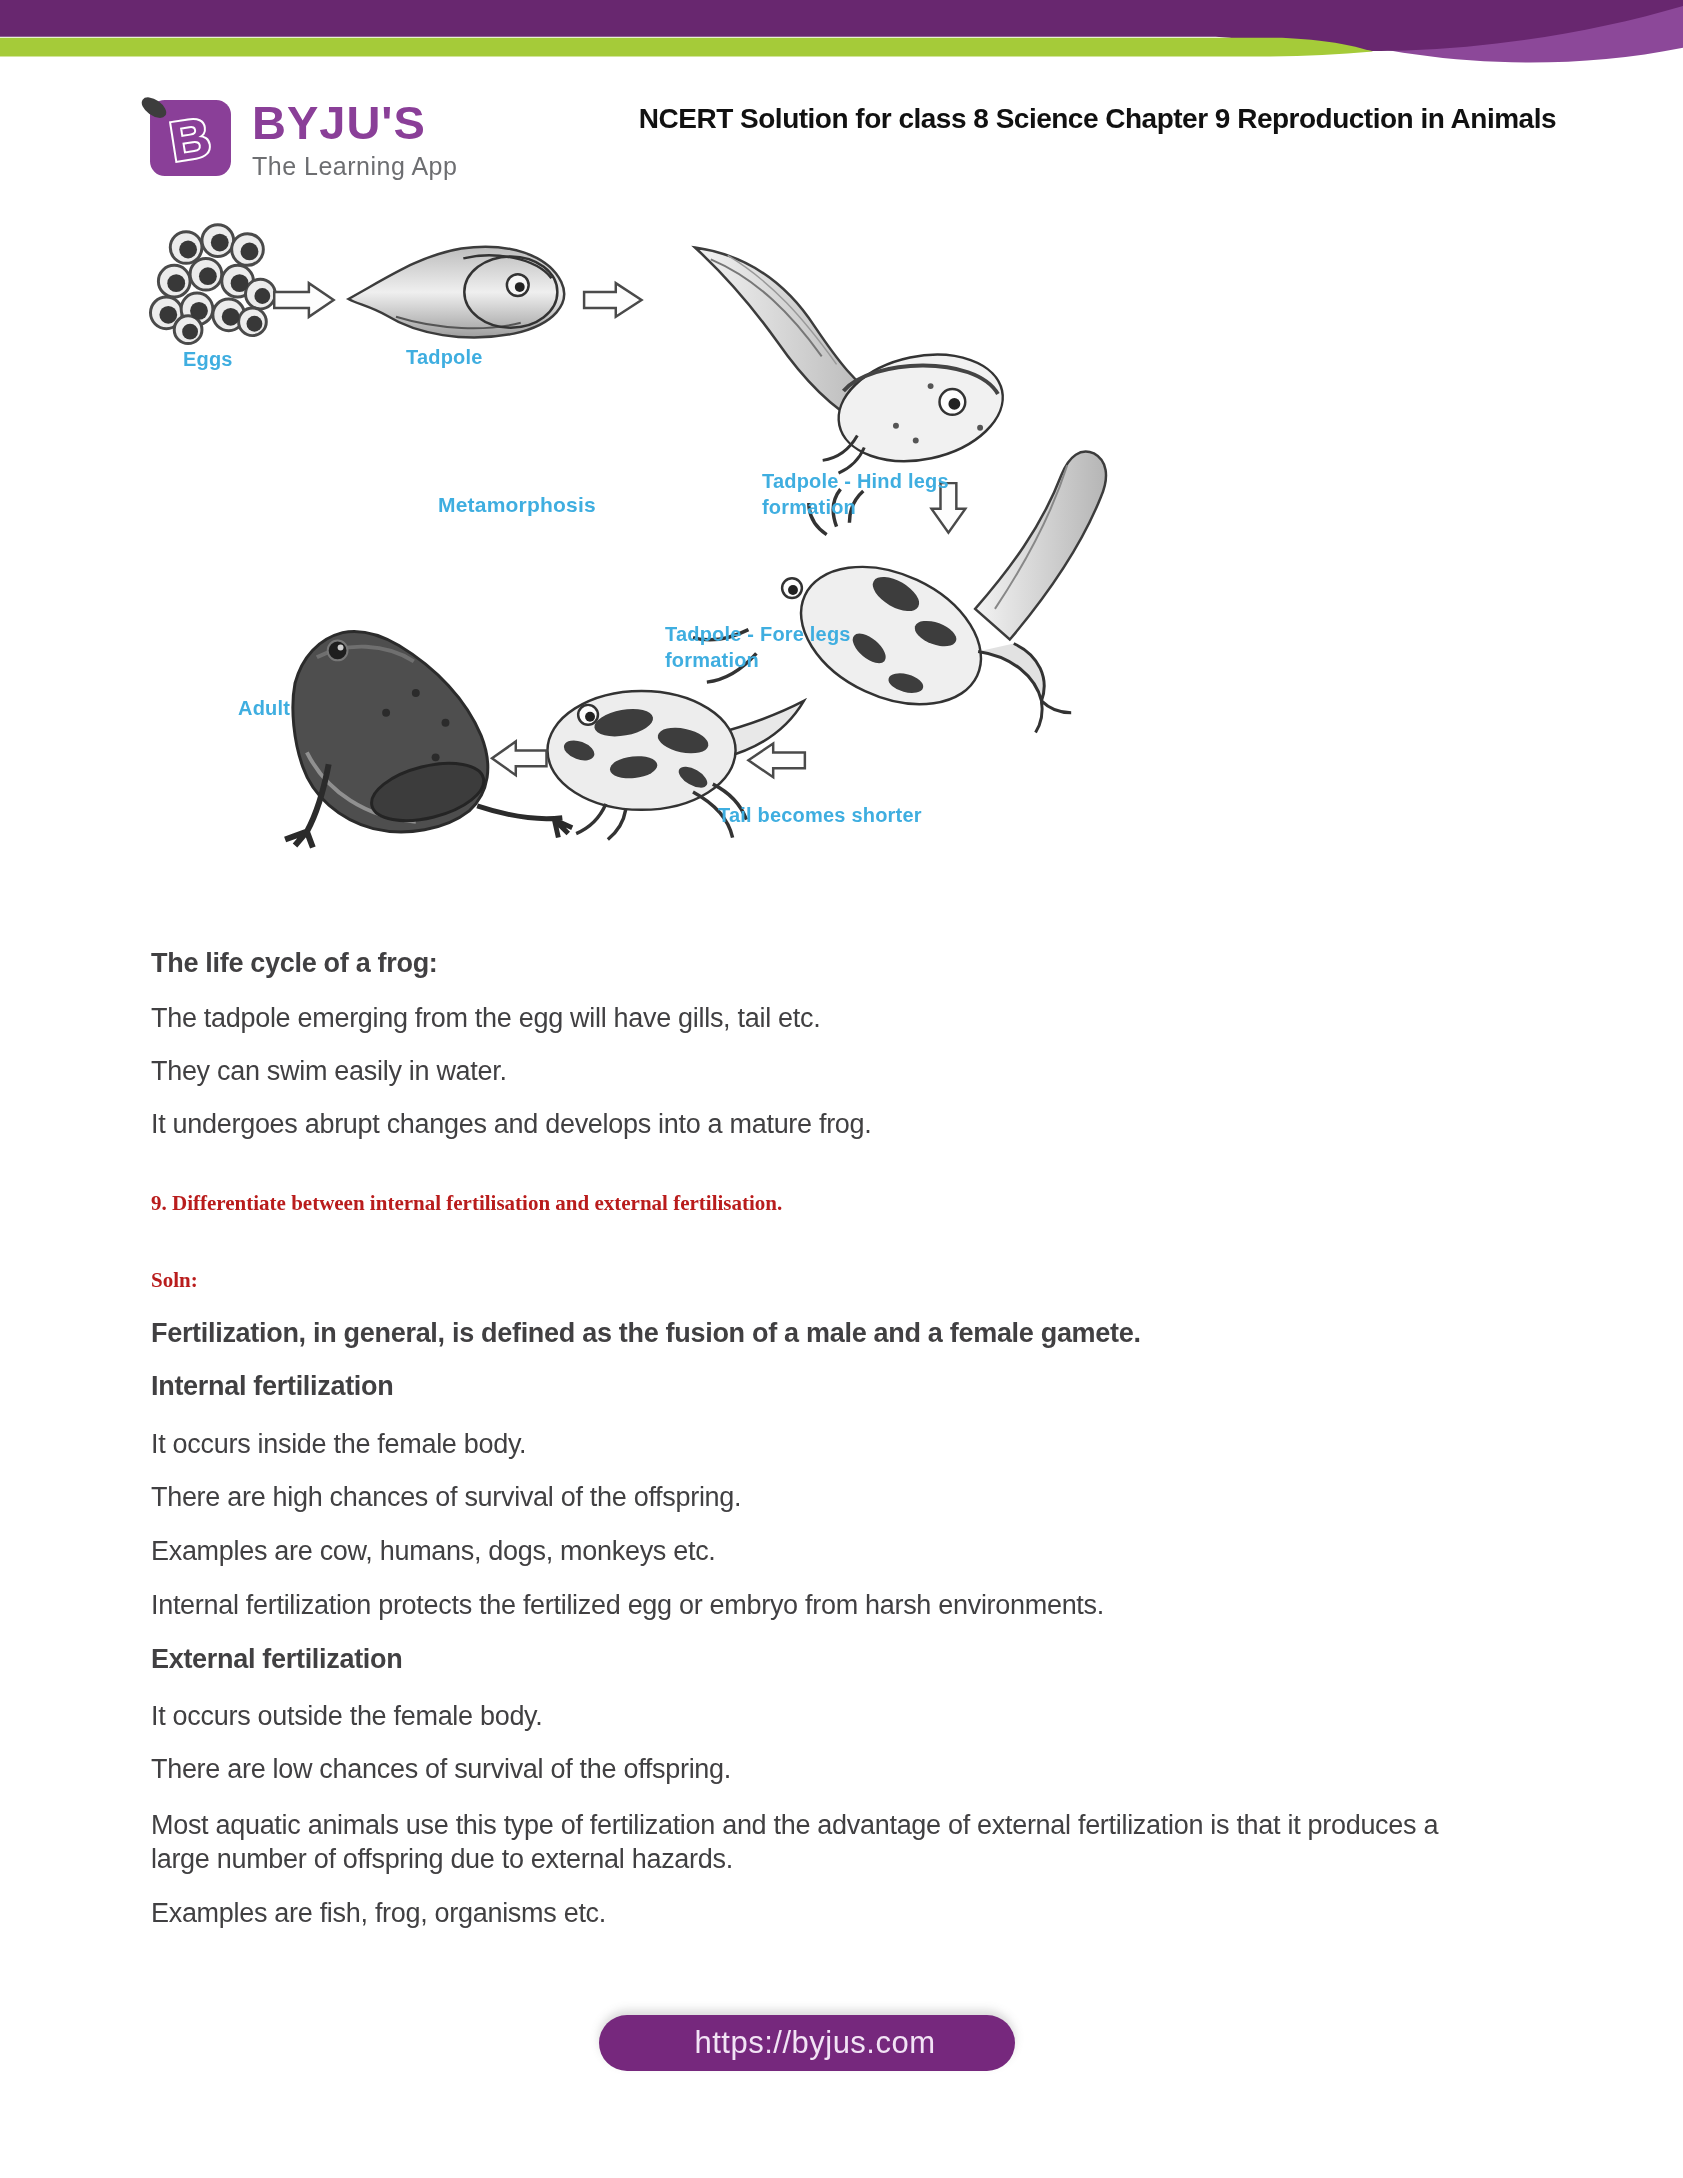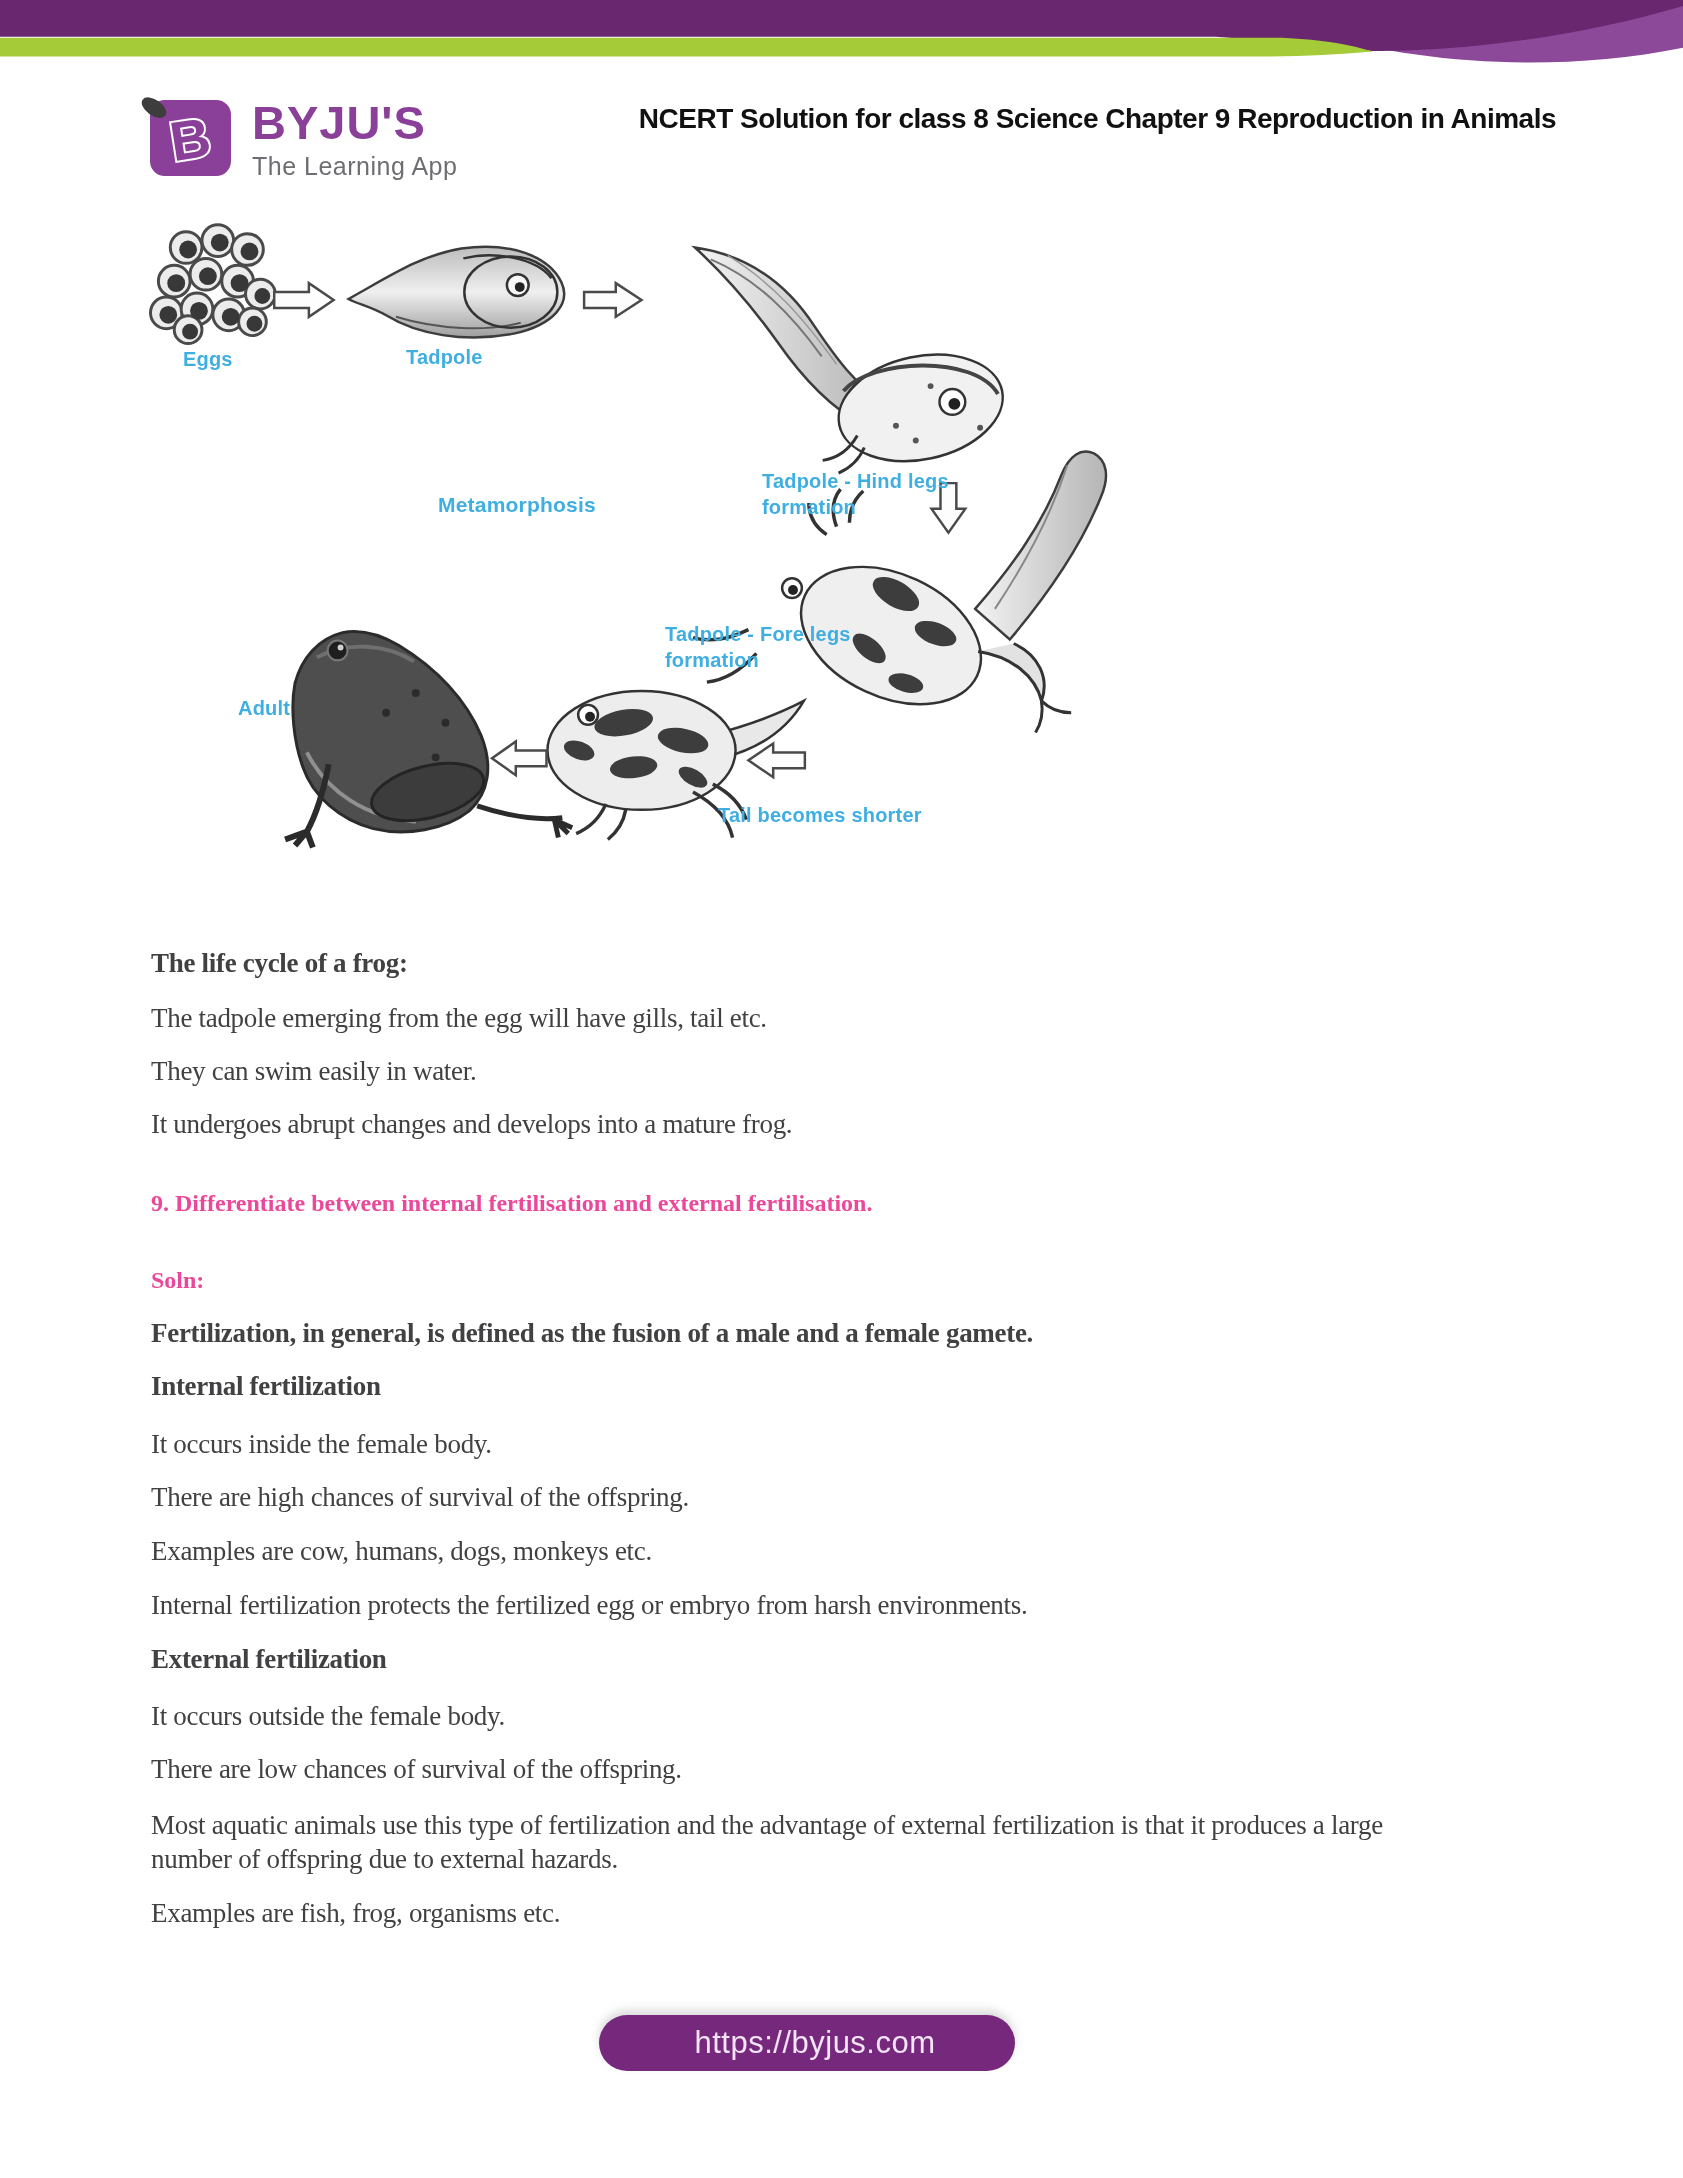--- a/index.html
+++ b/index.html
@@ -16,24 +16,24 @@
   #logo-brand{font-size:47px;font-weight:bold;color:#8A3F98;letter-spacing:1px;line-height:48px;}
   #logo-tagline{font-size:25px;color:#6D6E71;letter-spacing:0.5px;margin-top:5px;}
 
   
   #diagram-svg{position:absolute;left:0;top:0;width:1683px;height:891px;}
   .dlabel{position:absolute;color:#3FAEE0;font-weight:bold;font-size:20px;line-height:26px;
           letter-spacing:0.2px;}
 
   
   #text-col{position:absolute;left:151px;top:946px;width:1297px;color:#414042;}
-  .para{font-size:27px;line-height:34px;letter-spacing:-0.3px;margin:0 0 19px 0;font-family:Liberation Serif, serif;}
+  .para{font-size:27px;line-height:34px;letter-spacing:-0.3px;margin:0 0 19px 0;}
   .bold{font-weight:bold;}
-  .serif{font-family:"Liberation Serif", serif;font-weight:bold;color:#ec4899;
-         font-size:24px;line-height:38px;letter-spacing:0;}
+  .serif{font-family:"Liberation Serif", serif;font-weight:bold;color:#b91c1c;
+         font-size:21px;line-height:38px;letter-spacing:0;}
 
   
   #footer-pill{position:absolute;left:599px;top:2015px;width:416px;height:56px;
                background:#76287D;border-radius:29px;text-align:center;
                box-shadow:0 -5px 9px rgba(110,110,110,0.25);
                text-decoration:none;display:block;}
   #footer-pill span{color:#F2E3F5;font-size:31px;line-height:56px;letter-spacing:0.5px;margin-left:16px;}
 </style>
 </head>
 <body>

